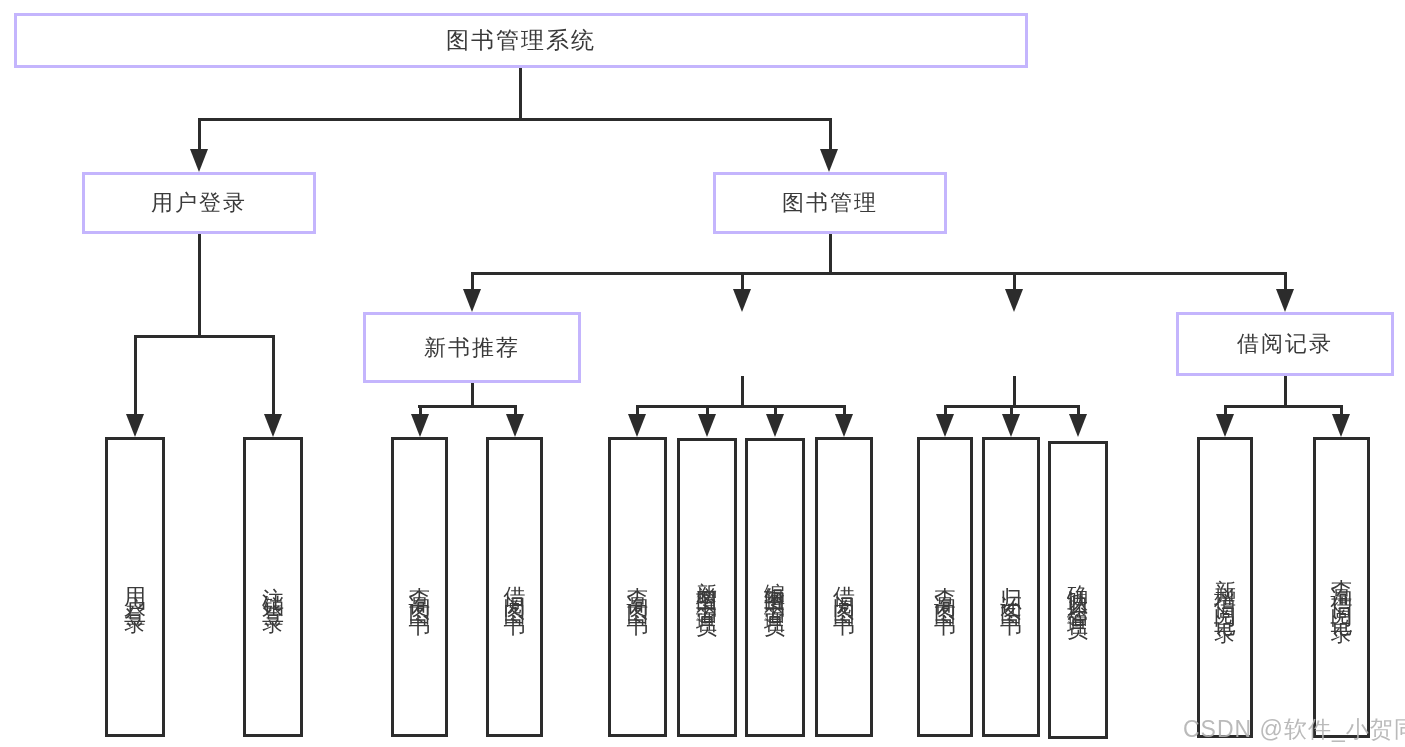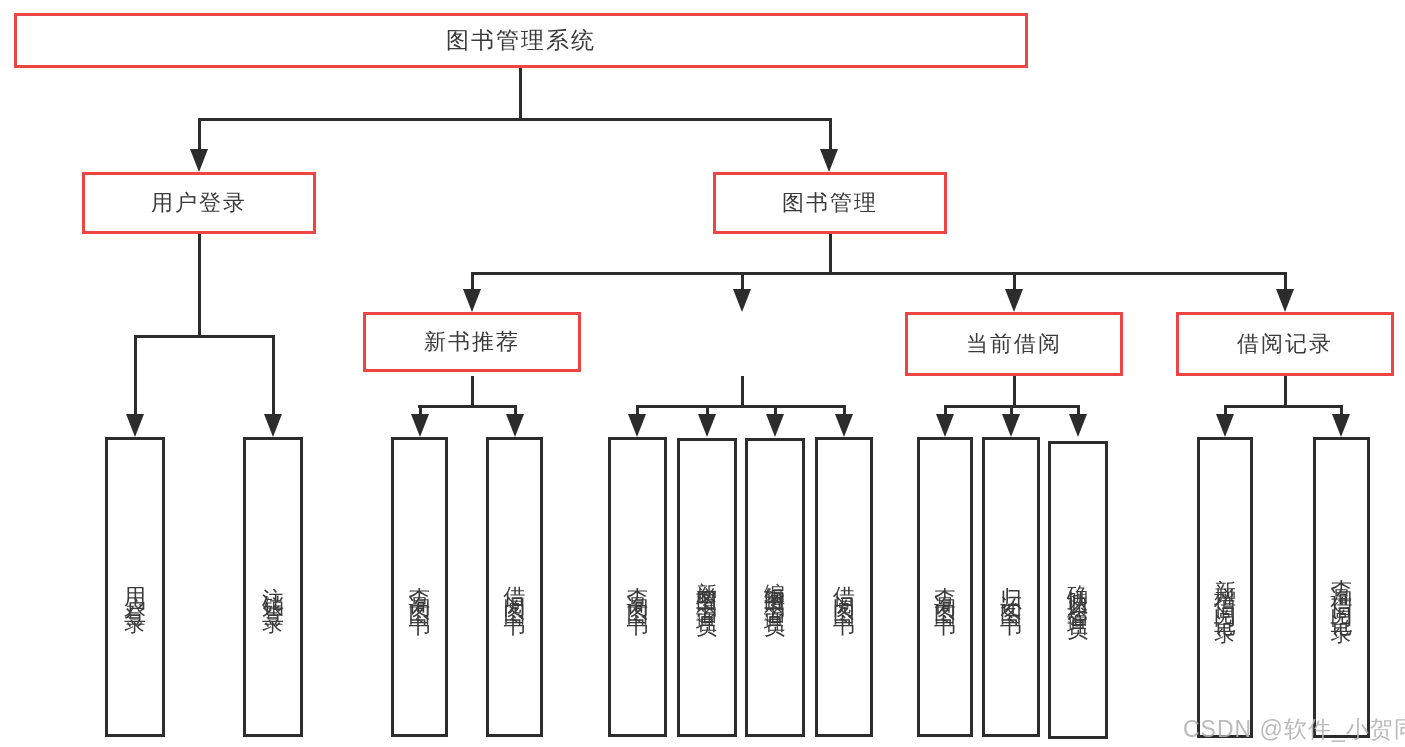--- a/index.html
+++ b/index.html
@@ -2,21 +2,21 @@
 <html><head>
 <meta charset="utf-8">
 <style>
   html,body{margin:0;padding:0;background:#ffffff;}
   #canvas{
     position:relative;width:1405px;height:747px;background:#ffffff;overflow:hidden;
     font-family:"Liberation Sans","DejaVu Sans",sans-serif;
   }
   .node{
     position:absolute;box-sizing:border-box;background:#ffffff;
-    border:3px solid #ef4444;display:flex;align-items:center;justify-content:center;
+    border:3px solid #c4b5fd;display:flex;align-items:center;justify-content:center;
     color:#3a3a3a;font-size:22px;letter-spacing:2px;z-index:2;
   }
   .node.root{font-size:23px;}
   .vnode{
     position:absolute;box-sizing:border-box;background:#ffffff;
     border:3px solid #2c2c2c;display:flex;align-items:center;justify-content:center;
     color:#3a3a3a;font-size:22px;z-index:2;
   }
   .vnode span{
     writing-mode:vertical-rl;text-orientation:upright;
@@ -102,25 +102,22 @@
     <span>图书管理系统</span>
   </div>
 
   <div class="node" style="left:82px;top:172px;width:234px;height:62px;">
     <span>用户登录</span>
   </div>
   <div class="node" style="left:713px;top:172px;width:234px;height:62px;">
     <span>图书管理</span>
   </div>
 
-  <div class="node" style="left:363px;top:312px;width:218px;height:60px;">
+  <div class="node" style="left:363px;top:312px;width:218px;height:71px;">
     <span>新书推荐</span>
-  </div>
-  <div class="node" style="left:905px;top:312px;width:218px;height:64px;">
-    <span>当前借阅</span>
   </div>
   <div class="node" style="left:1176px;top:312px;width:218px;height:64px;">
     <span>借阅记录</span>
   </div>
 
   <div class="vnode" style="left:105px;top:437px;width:60px;height:300px;">
     <span>用户登录</span>
   </div>
   <div class="vnode" style="left:243px;top:437px;width:60px;height:300px;">
     <span>注销登录</span>

